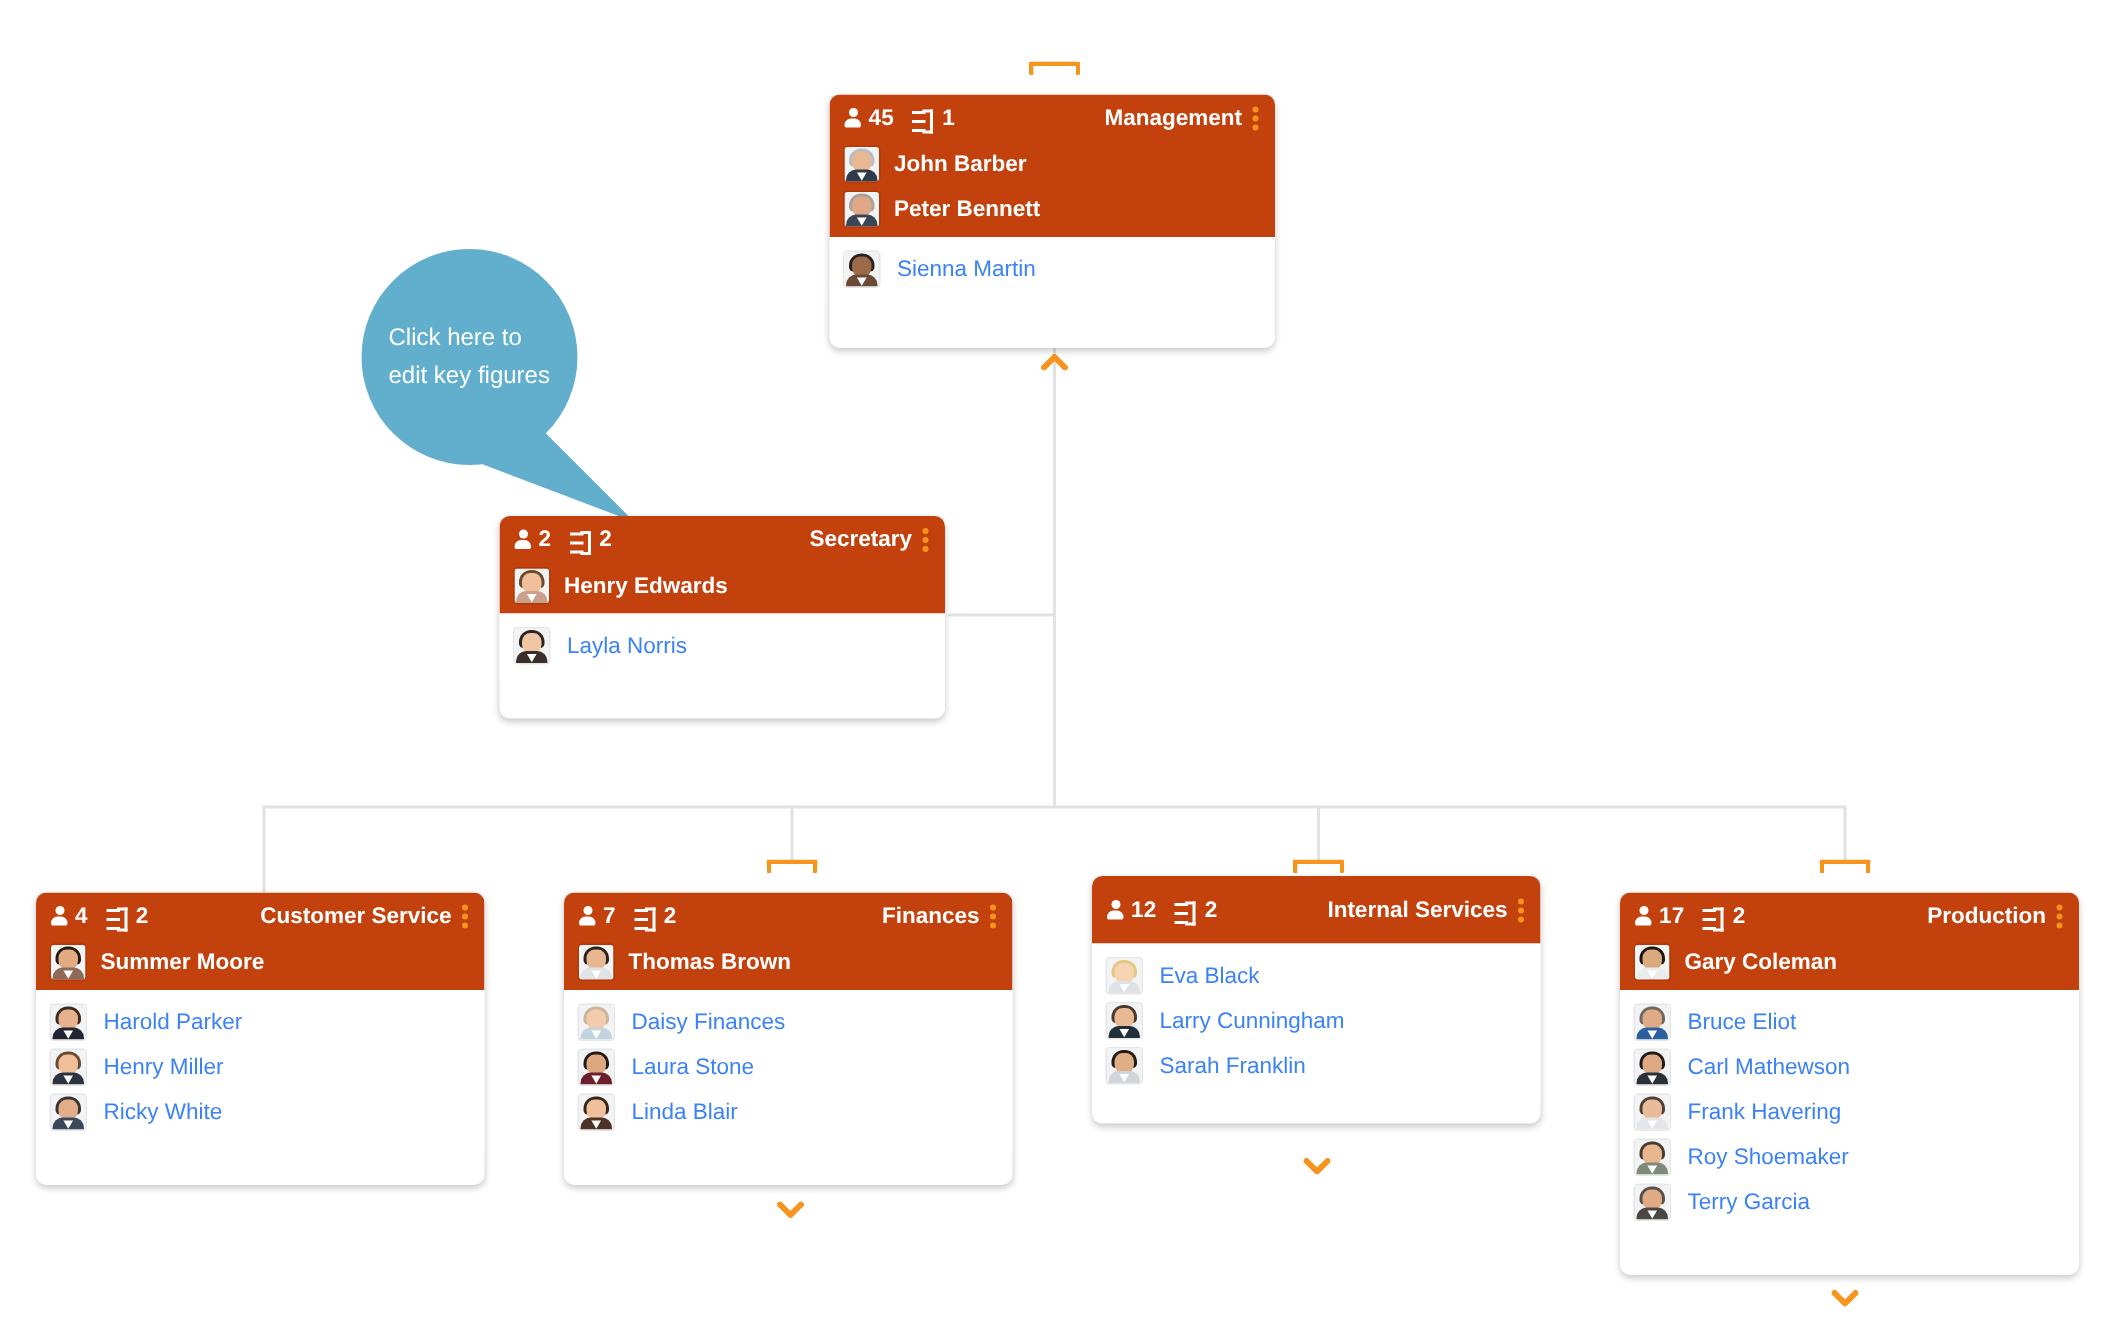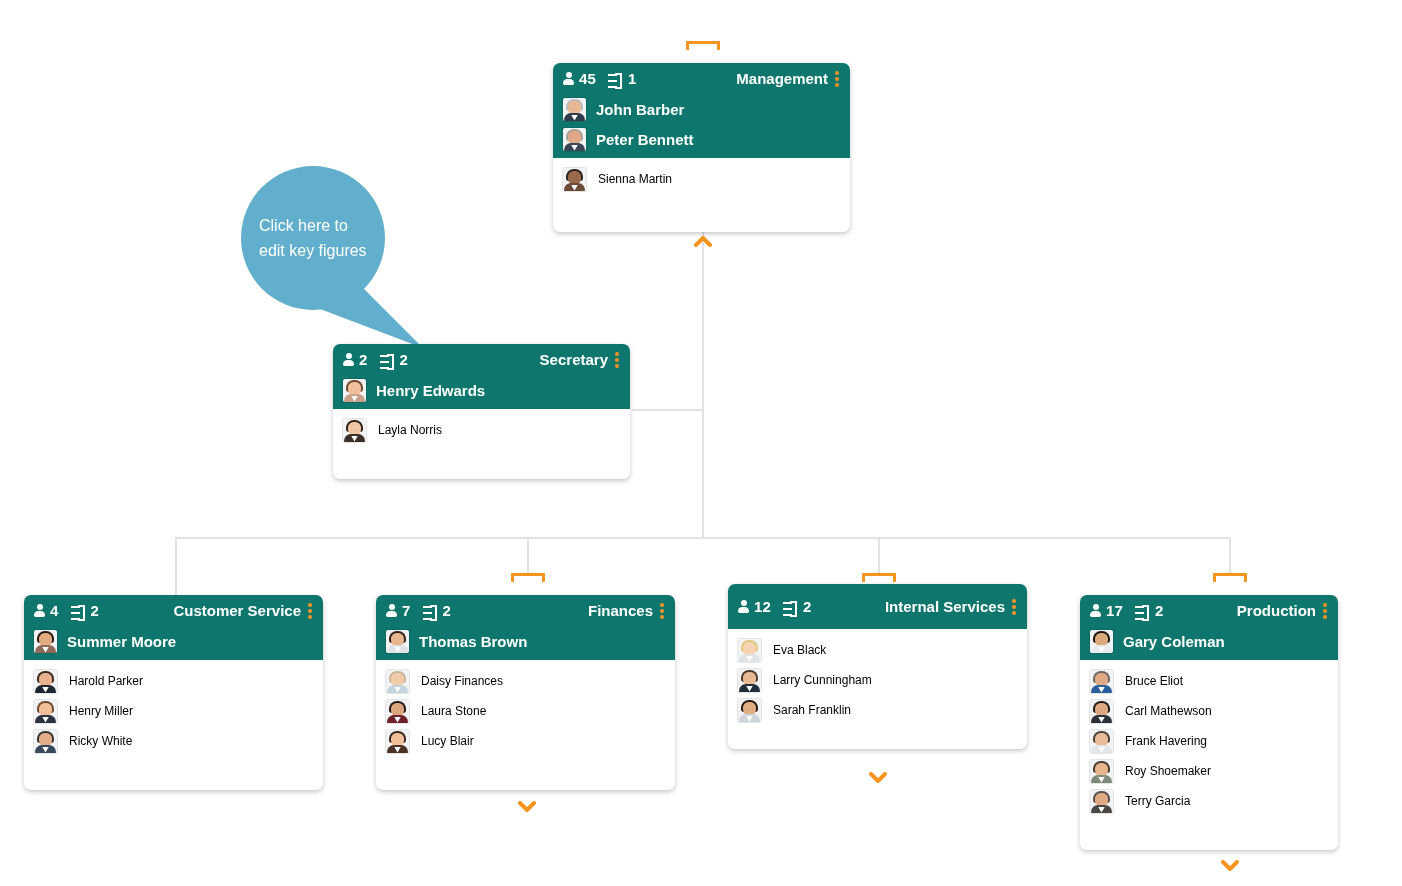--- a/index.html
+++ b/index.html
@@ -27,21 +27,21 @@
 
   
   .node {
     position: absolute;
     background: #ffffff;
     border-radius: 7px;
     box-shadow: 0 2px 5px rgba(0,0,0,0.22);
     overflow: hidden;
   }
   .node-top {
-    background: #0f766e;
+    background: #c2410c;
   }
   .node-titlebar {
     display: flex;
     align-items: center;
     height: 31px;
     padding: 0 7px 0 10px;
     color: #ffffff;
   }
   .kpi {
     display: flex;
@@ -145,22 +145,22 @@
   
   .node-body { padding: 6px 0 10px 0; background: #fff; }
   .emp-row {
     display: flex;
     align-items: center;
     height: 30px;
     padding-left: 10px;
   }
   .emp-row .pname {
     margin-left: 12px;
-    font-size: 12px;
-    color: #000000;
+    font-size: 15px;
+    color: #3b82f6;
     white-space: nowrap;
   }
 
   
   .avatar {
     position: relative;
     width: 23px; height: 23px;
     flex: 0 0 auto;
     border-radius: 2px;
     overflow: hidden;
@@ -472,21 +472,21 @@
         <span class="pname">Laura Stone</span>
       </div>
       <div class="emp-row">
         <span class="avatar">
           <span class="bg"></span>
             <span class="hair" style="background:#3a2519"></span>
             <span class="face" style="background:#efc09a"></span>
             <span class="body" style="background:#4d3326"></span>
             <span class="coll"></span>
         </span>
-        <span class="pname">Lucy Blair</span>
+        <span class="pname">Linda Blair</span>
       </div>
     </div>
   </div>
 
   <div class="node" style="left:728px; top:584px; width:299px; height:165px;">
     <div class="node-top">
       <div class="node-titlebar" style="height:45px;">
         <span class="kpi">
           <span class="icon-person"></span>
           <span class="kpi-num">12</span>
@@ -528,21 +528,21 @@
             <span class="hair" style="background:#241a15"></span>
             <span class="face" style="background:#dfae85"></span>
             <span class="body" style="background:#cfd5da"></span>
             <span class="coll"></span>
         </span>
         <span class="pname">Sarah Franklin</span>
       </div>
     </div>
   </div>
 
-  <div class="node" style="left:1080px; top:595px; width:258px; height:255px;">
+  <div class="node" style="left:1080px; top:595px; width:306px; height:255px;">
     <div class="node-top has-mgr">
       <div class="node-titlebar">
         <span class="kpi">
           <span class="icon-person"></span>
           <span class="kpi-num">17</span>
           <span class="icon-dept"></span>
           <span class="kpi-num">2</span>
         </span>
         <span class="node-title">Production</span>
         <span class="kebab">

